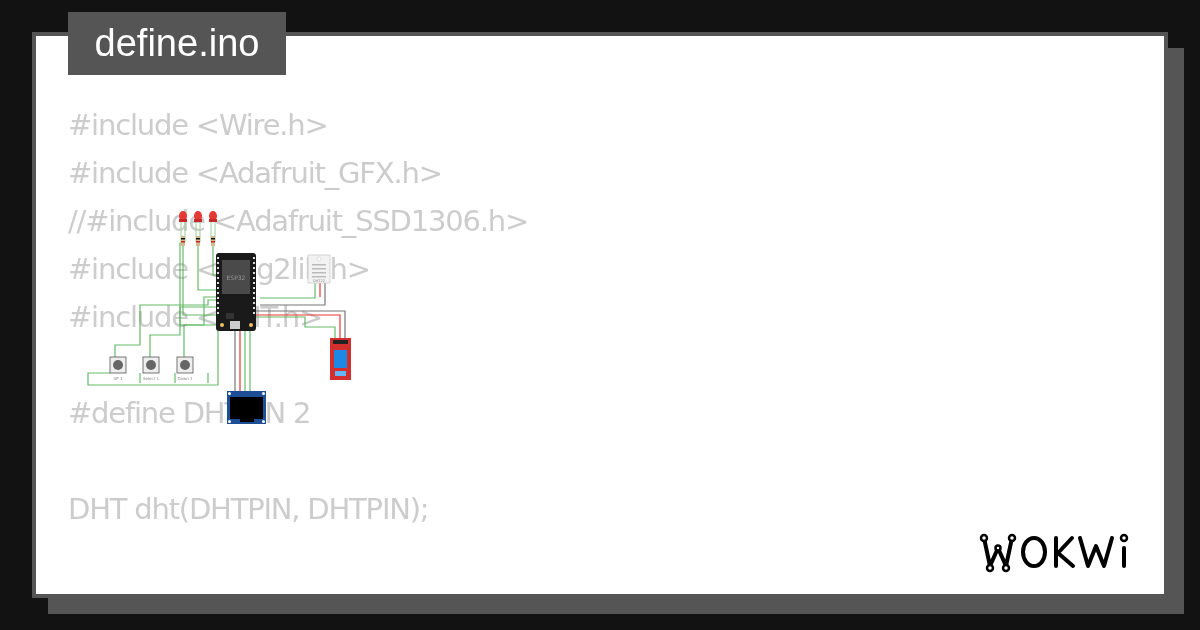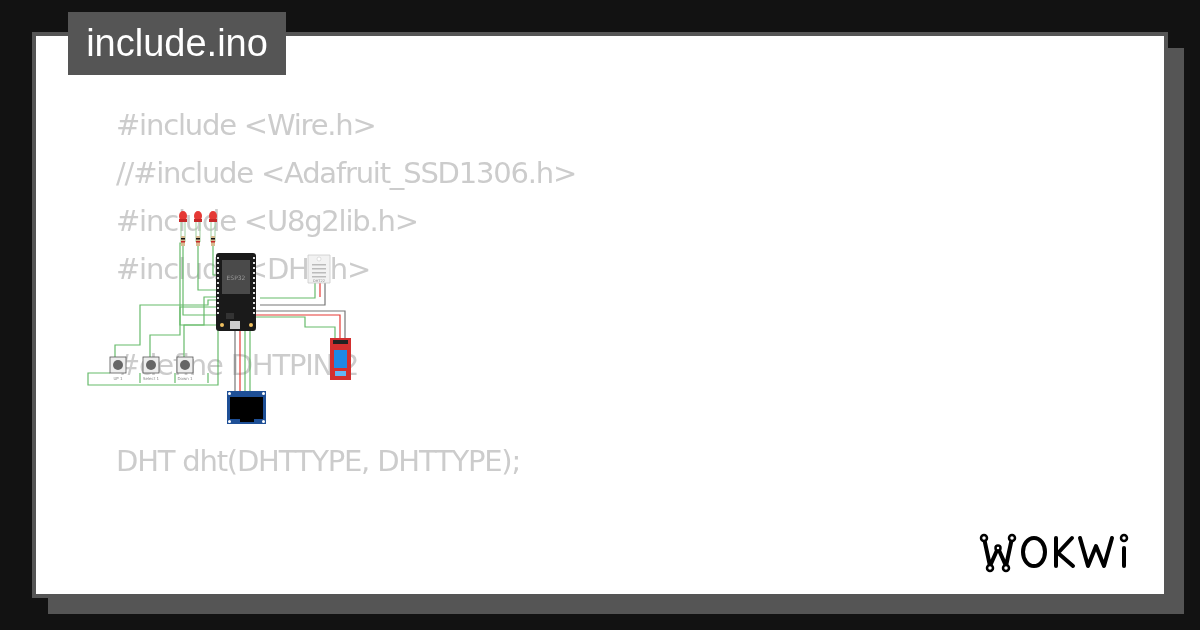--- a/index.html
+++ b/index.html
@@ -23,47 +23,48 @@
       color: #ffffff; font-family: "Liberation Sans", sans-serif;
       font-size: 38px; line-height: 63px; text-align: center;
       z-index: 5;
     }
     .code {
       position: absolute; left: 68px; top: 103px;
       color: #cccccc; font-family: "DejaVu Sans", sans-serif;
       font-size: 29px; letter-spacing: -1.2px;
       z-index: 2;
     }
-    .code .line { height: 48px; line-height: 44px; white-space: pre; margin-left: 48px; }
+    .code .line { height: 48px; line-height: 44px; white-space: pre; }
     .diagram {
       position: absolute; left: 80px; top: 205px;
       width: 290px; height: 225px; z-index: 3;
     }
     .logo {
       position: absolute; left: 978px; top: 528px;
       width: 172px; height: 48px; z-index: 4;
     }
   </style>
 </head>
 <body>
 
 <div class="card-shadow"></div>
 <div class="card"></div>
 
-<div class="title-tab">include.ino</div>
+<div class="title-tab">define.ino</div>
 
 <div class="code">
   <div class="line">#include &lt;Wire.h&gt;</div>
+  <div class="line">#include &lt;Adafruit_GFX.h&gt;</div>
   <div class="line">//#include &lt;Adafruit_SSD1306.h&gt;</div>
   <div class="line">#include &lt;U8g2lib.h&gt;</div>
   <div class="line">#include &lt;DHT.h&gt;</div>
   <div class="line"></div>
   <div class="line">#define DHTPIN 2</div>
   <div class="line"></div>
-  <div class="line">DHT dht(DHTTYPE, DHTTYPE);</div>
+  <div class="line">DHT dht(DHTPIN, DHTPIN);</div>
 </div>
 
 <svg class="diagram" viewBox="0 0 290 225" xmlns="http://www.w3.org/2000/svg">
 
   <g fill="none" stroke="#4caf50" stroke-width="1.2" opacity="0.85">
 
     <polyline points="103,32 103,110 136,110"></polyline>
     <polyline points="118,32 118,85 136,85"></polyline>
     <polyline points="133,32 133,70 136,70"></polyline>
     <polyline points="103,38 100,38 100,120 136,120"></polyline>

